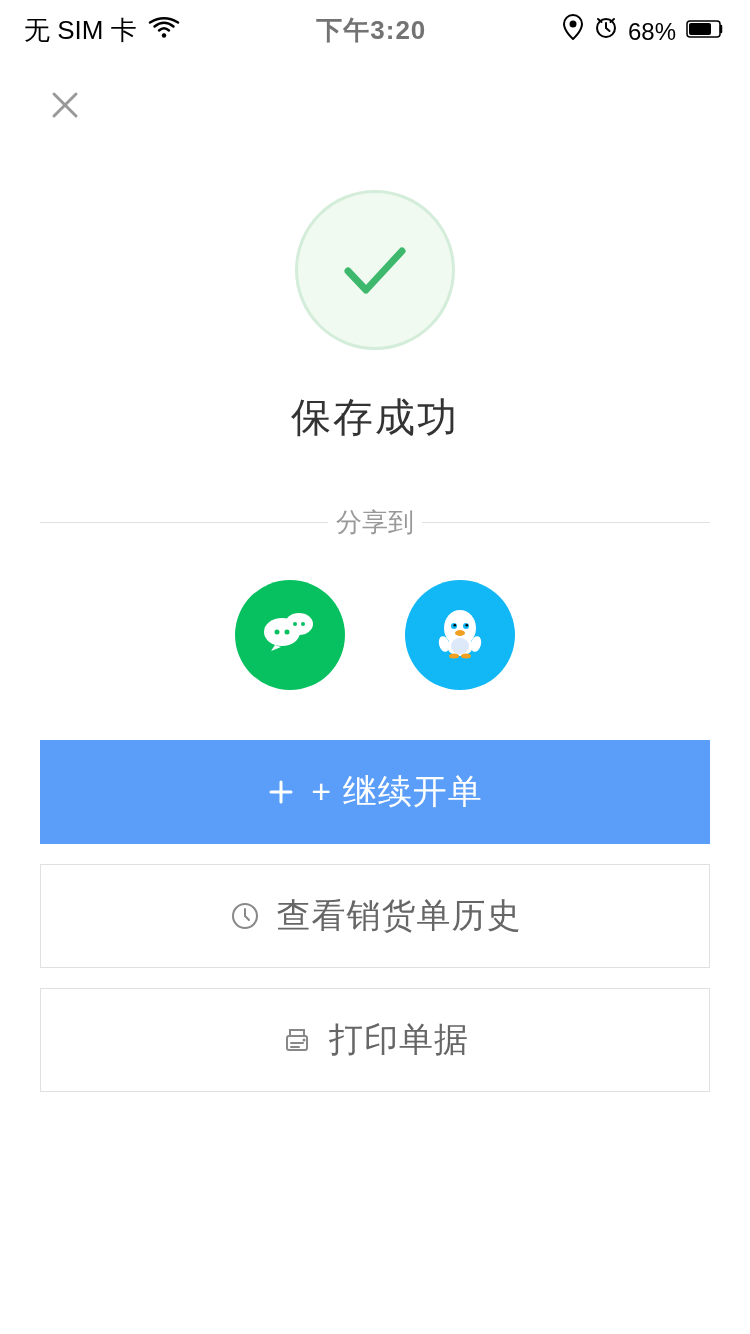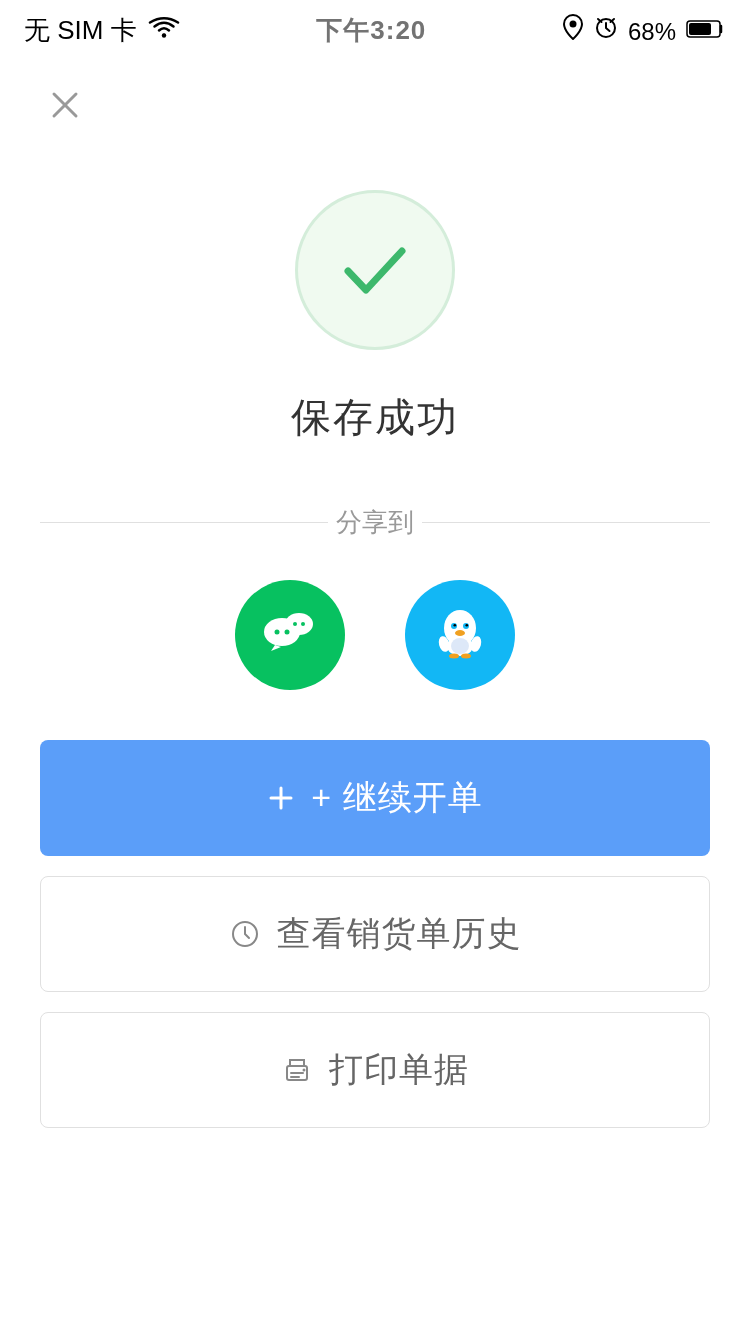--- a/index.html
+++ b/index.html
@@ -168,22 +168,22 @@
     
     .actions {
       width: 100%;
       display: flex;
       flex-direction: column;
       gap: 20px;
     }
 
     .action-btn {
       width: 100%;
-      height: 116px;
-      border-radius: 8px;
+      height: 104px;
+      border-radius: 0;
       display: flex;
       align-items: center;
       justify-content: center;
       gap: 16px;
       font-size: 34px;
       cursor: pointer;
       border: none;
       letter-spacing: 1px;
     }
 

